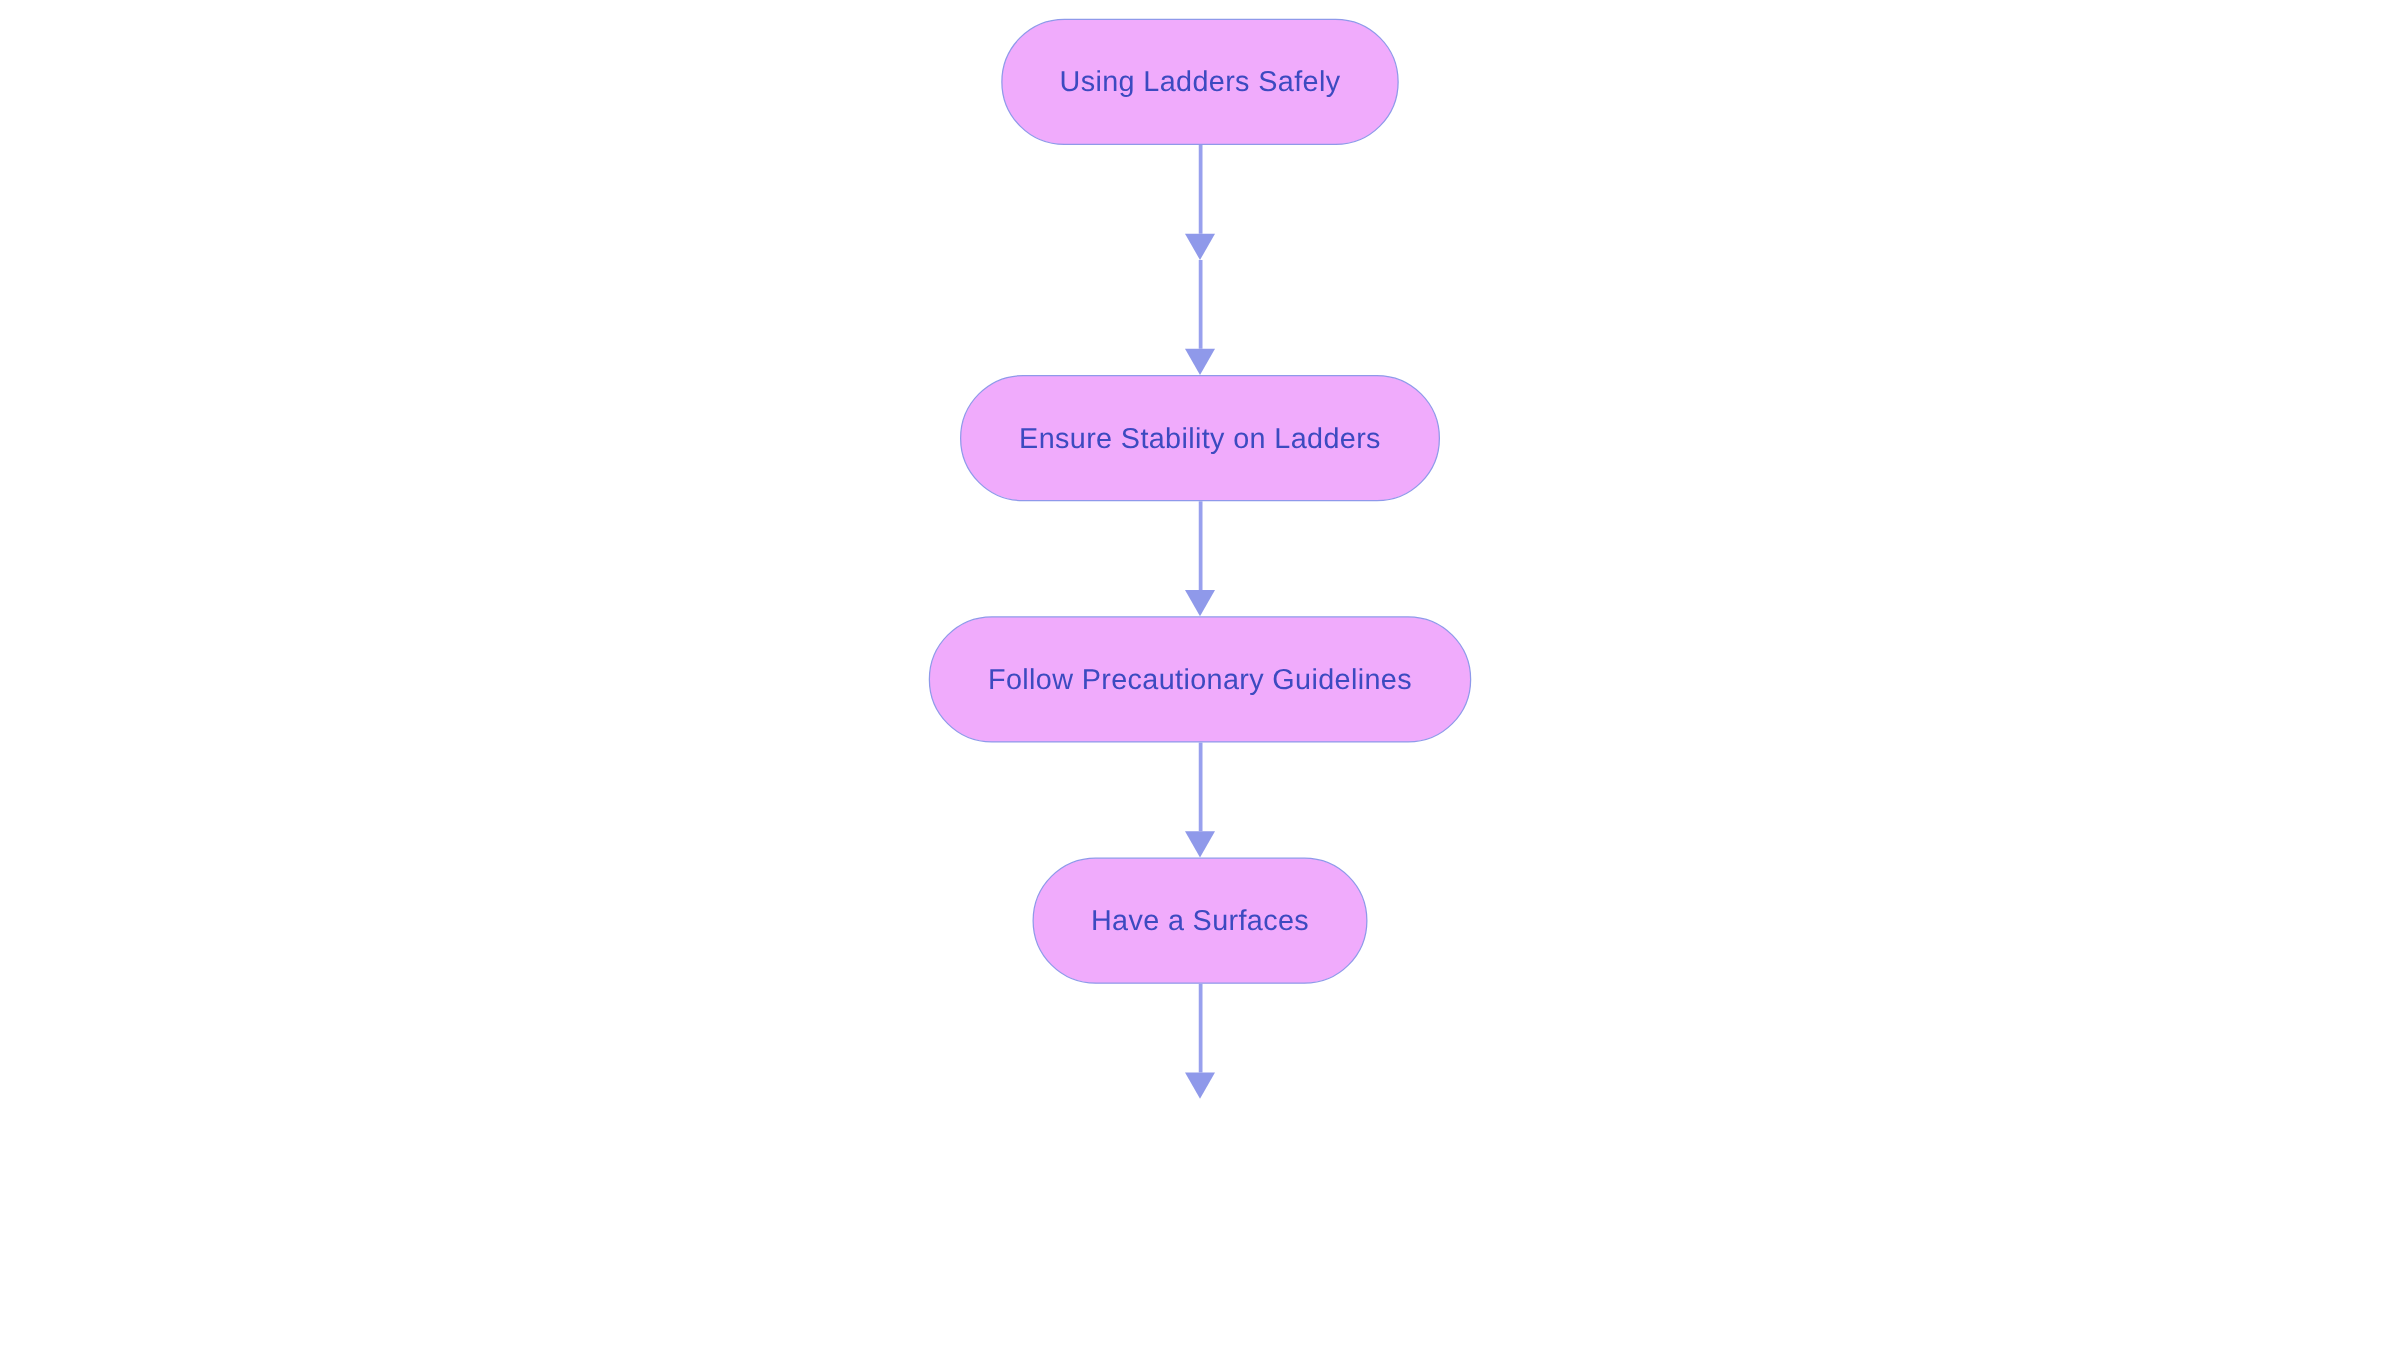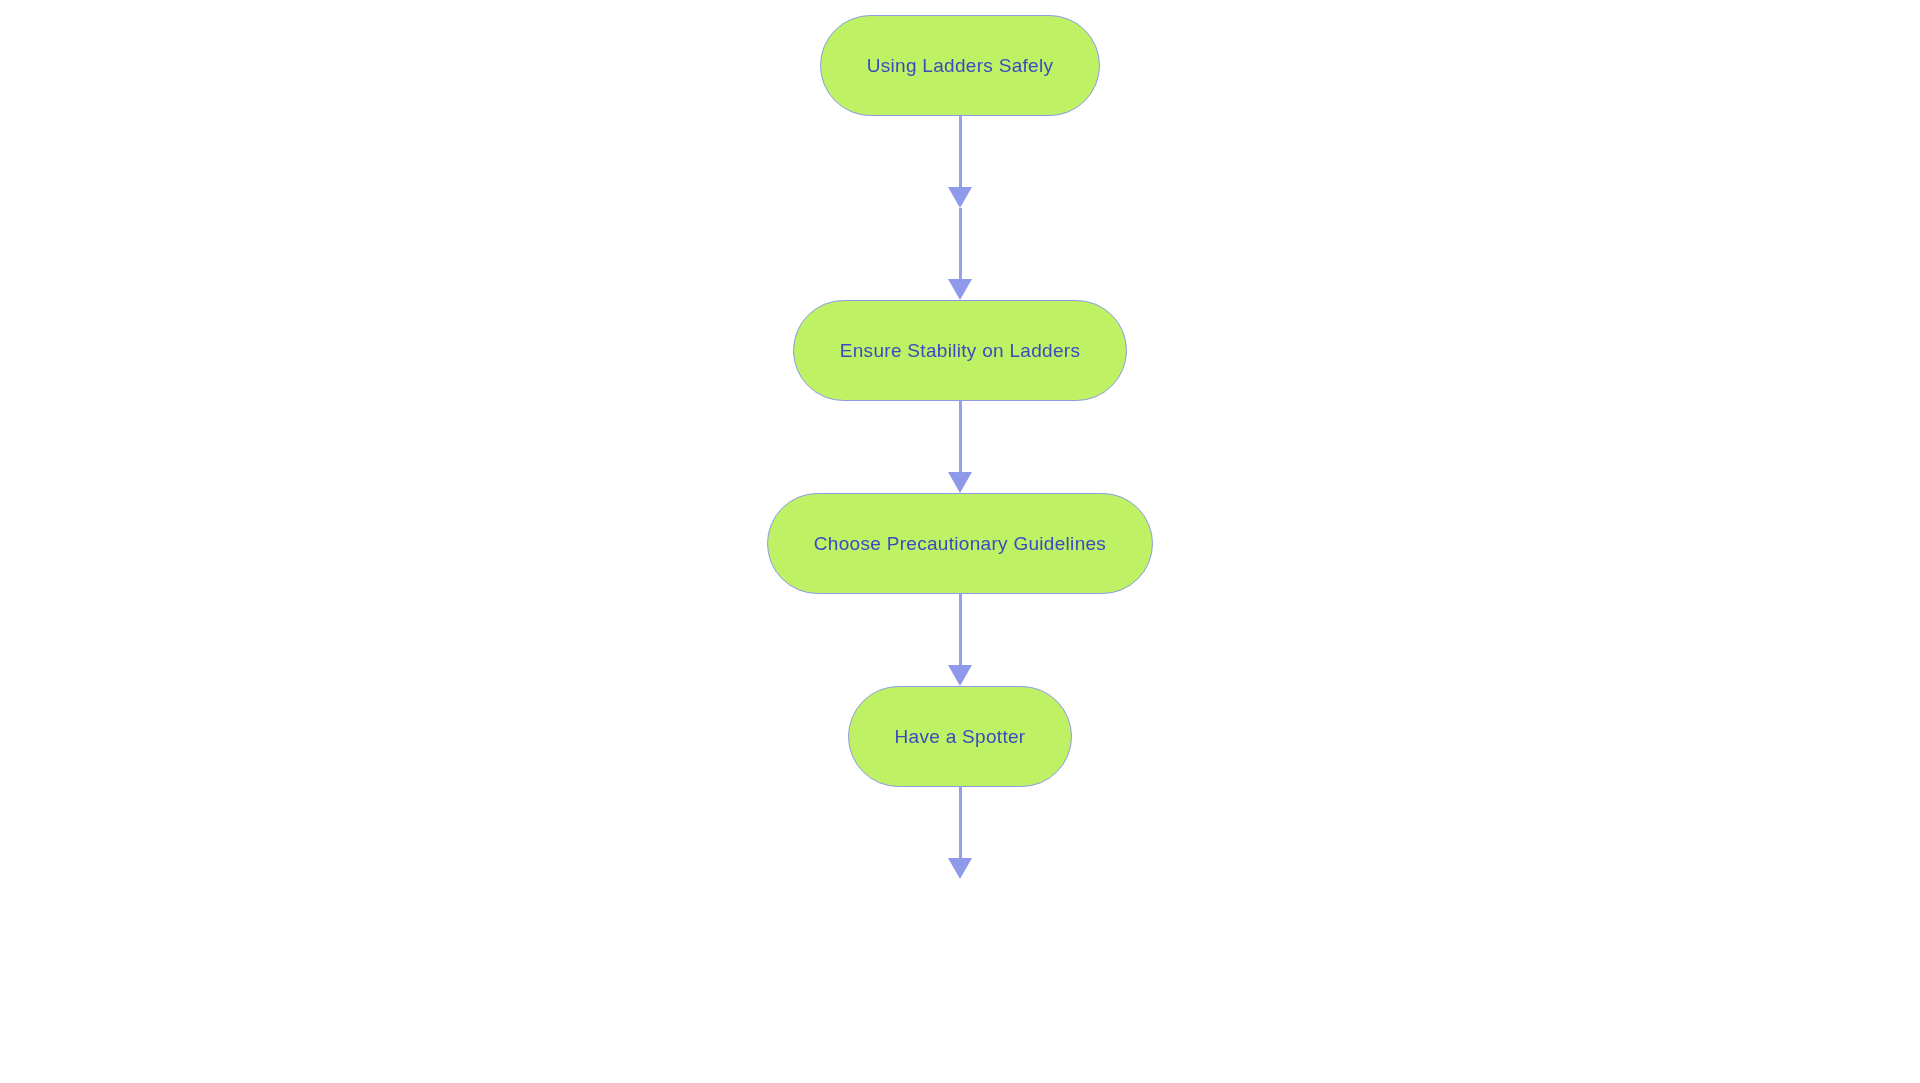--- a/index.html
+++ b/index.html
@@ -24,25 +24,25 @@
     display: flex;
     flex-direction: column;
     align-items: center;
   }
   .flow-node {
     height: 101px;
     padding: 0 46px;
     display: flex;
     align-items: center;
     justify-content: center;
-    background: #bef264;
+    background: #f0abfc;
     border: 1.5px solid #8f99ea;
     border-radius: 51px;
     color: #3c4ac0;
-    font-size: 19px;
+    font-size: 23px;
     letter-spacing: 0.3px;
     white-space: nowrap;
     text-align: right;
   }
   .connector {
     height: 92px;
     display: flex;
     flex-direction: column;
     align-items: center;
   }
@@ -83,30 +83,30 @@
     <div class="flow-node">
       <span>Ensure Stability on Ladders</span>
     </div>
 
     <div class="connector">
       <div class="line"></div>
       <div class="arrowhead"></div>
     </div>
 
     <div class="flow-node">
-      <span>Choose Precautionary Guidelines</span>
+      <span>Follow Precautionary Guidelines</span>
     </div>
 
     <div class="connector">
       <div class="line"></div>
       <div class="arrowhead"></div>
     </div>
 
     <div class="flow-node">
-      <span>Have a Spotter</span>
+      <span>Have a Surfaces</span>
     </div>
 
     <div class="connector">
       <div class="line"></div>
       <div class="arrowhead"></div>
     </div>
 
 
   </div>
 </div>

